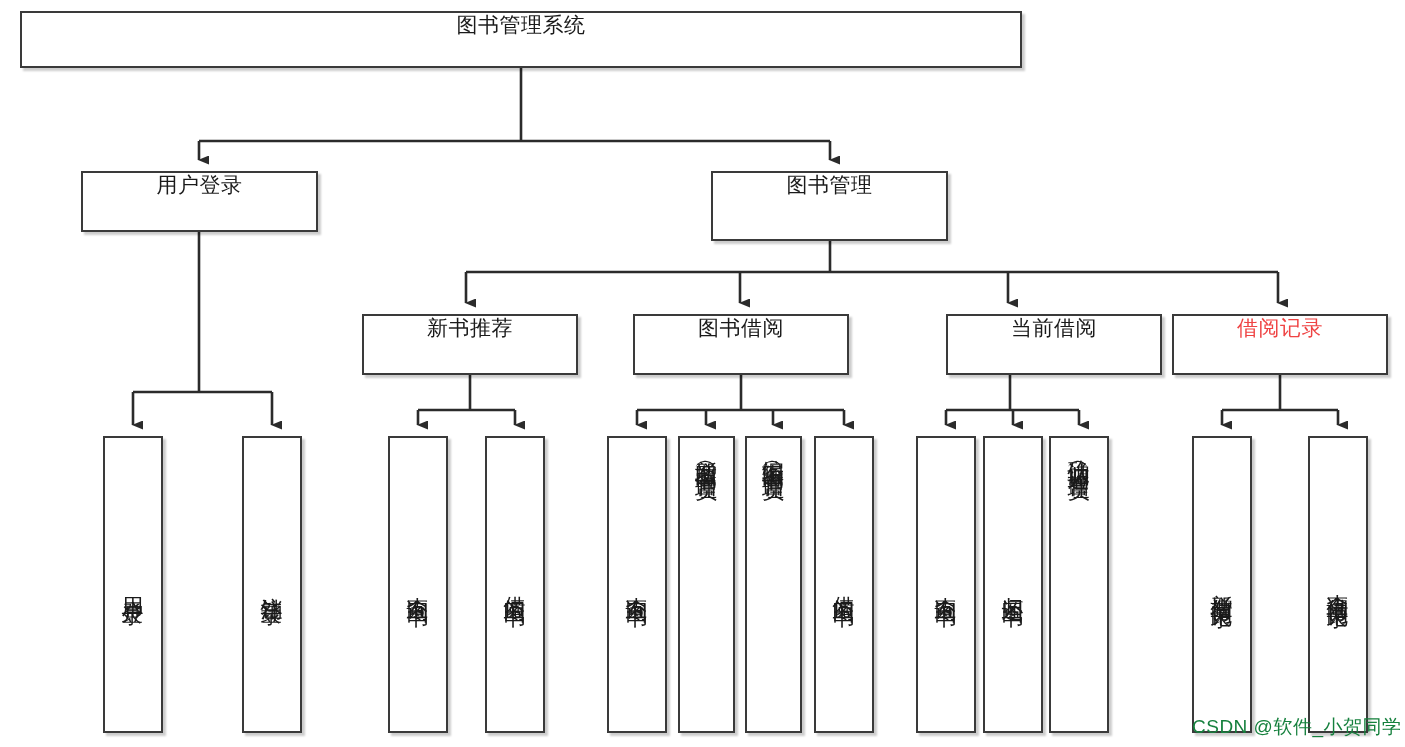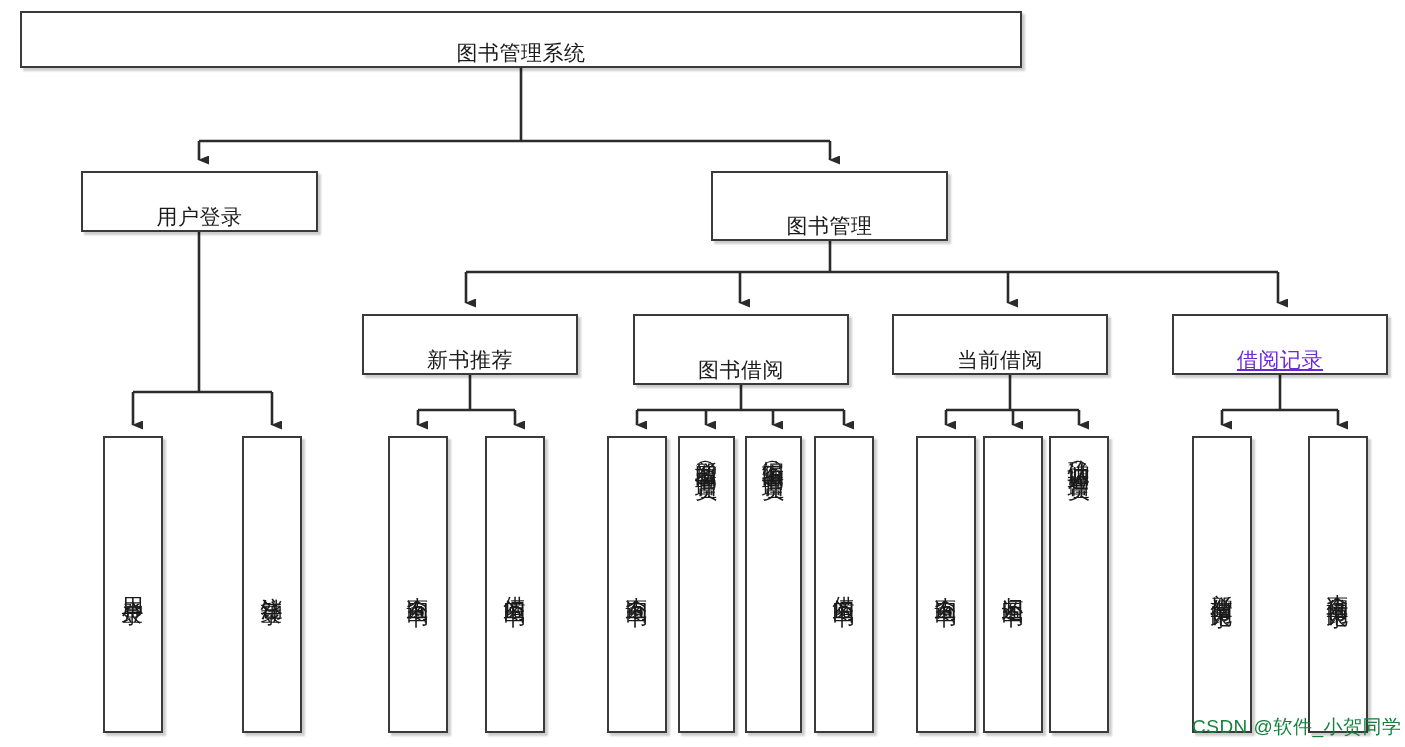--- a/index.html
+++ b/index.html
@@ -26,21 +26,21 @@
     width: 1405px;
     height: 747px;
   }
   .node {
     position: absolute;
     box-sizing: border-box;
     background: #ffffff;
     border: 2.5px solid #3a3a3a;
     box-shadow: 3px 3px 2px rgba(0,0,0,0.20);
     display: flex;
-    align-items: flex-end;
+    align-items: flex-start;
     justify-content: center;
     overflow: hidden;
   }
   .node-label {
     color: #1a1a1a;
     font-size: 21px;
     line-height: 1.18;
     letter-spacing: 0.5px;
     white-space: nowrap;
     text-align: center;
@@ -134,28 +134,28 @@
   <div class="node" id="node-l1-0" style="left: 81px; top: 171px; width: 237px; height: 61px; border-color: rgb(58, 58, 58); background: rgb(255, 255, 255);">
     <span class="node-label" style="color: rgb(26, 26, 26);">用户登录</span>
   </div>
   <div class="node" id="node-l1-1" style="left: 711px; top: 171px; width: 237px; height: 70px; border-color: rgb(58, 58, 58); background: rgb(255, 255, 255);">
     <span class="node-label" style="color: rgb(26, 26, 26);">图书管理</span>
   </div>
 
   <div class="node" id="node-l2-0" style="left: 362px; top: 314px; width: 216px; height: 61px; border-color: rgb(58, 58, 58); background: rgb(255, 255, 255);">
     <span class="node-label" style="color: rgb(26, 26, 26);">新书推荐</span>
   </div>
-  <div class="node" id="node-l2-1" style="left: 633px; top: 314px; width: 216px; height: 71px; border-color: rgb(58, 58, 58); background: rgb(255, 255, 255);">
+  <div class="node" id="node-l2-1" style="left: 633px; top: 314px; width: 216px; height: 61px; border-color: rgb(58, 58, 58); background: rgb(255, 255, 255);">
     <span class="node-label" style="color: rgb(26, 26, 26);">图书借阅</span>
   </div>
-  <div class="node" id="node-l2-2" style="left: 892px; top: 314px; width: 216px; height: 61px; border-color: rgb(58, 58, 58); background: rgb(255, 255, 255);">
+  <div class="node" id="node-l2-2" style="left: 946px; top: 314px; width: 216px; height: 61px; border-color: rgb(58, 58, 58); background: rgb(255, 255, 255);">
     <span class="node-label" style="color: rgb(26, 26, 26);">当前借阅</span>
   </div>
   <div class="node" id="node-l2-3" style="left: 1172px; top: 314px; width: 216px; height: 61px; border-color: rgb(58, 58, 58); background: rgb(255, 255, 255);">
-    <span class="node-label" style="color: #6d28d9; text-decoration: underline;">借阅记录</span>
+    <span class="node-label" style="color: #ef4444;">借阅记录</span>
   </div>
 
   <div class="node leaf" id="node-leaf-0" style="left: 103px; top: 436px; width: 60px; height: 297px; border-color: rgb(58, 58, 58); background: rgb(255, 255, 255);">
     <span class="node-label" style="color: rgb(26, 26, 26);">用户登录</span>
   </div>
   <div class="node leaf" id="node-leaf-1" style="left: 242px; top: 436px; width: 60px; height: 297px; border-color: rgb(58, 58, 58); background: rgb(255, 255, 255);">
     <span class="node-label" style="color: rgb(26, 26, 26);">注销登录</span>
   </div>
   <div class="node leaf" id="node-leaf-2" style="left: 388px; top: 436px; width: 60px; height: 297px; border-color: rgb(58, 58, 58); background: rgb(255, 255, 255);">
     <span class="node-label" style="color: rgb(26, 26, 26);">查询图书</span>

